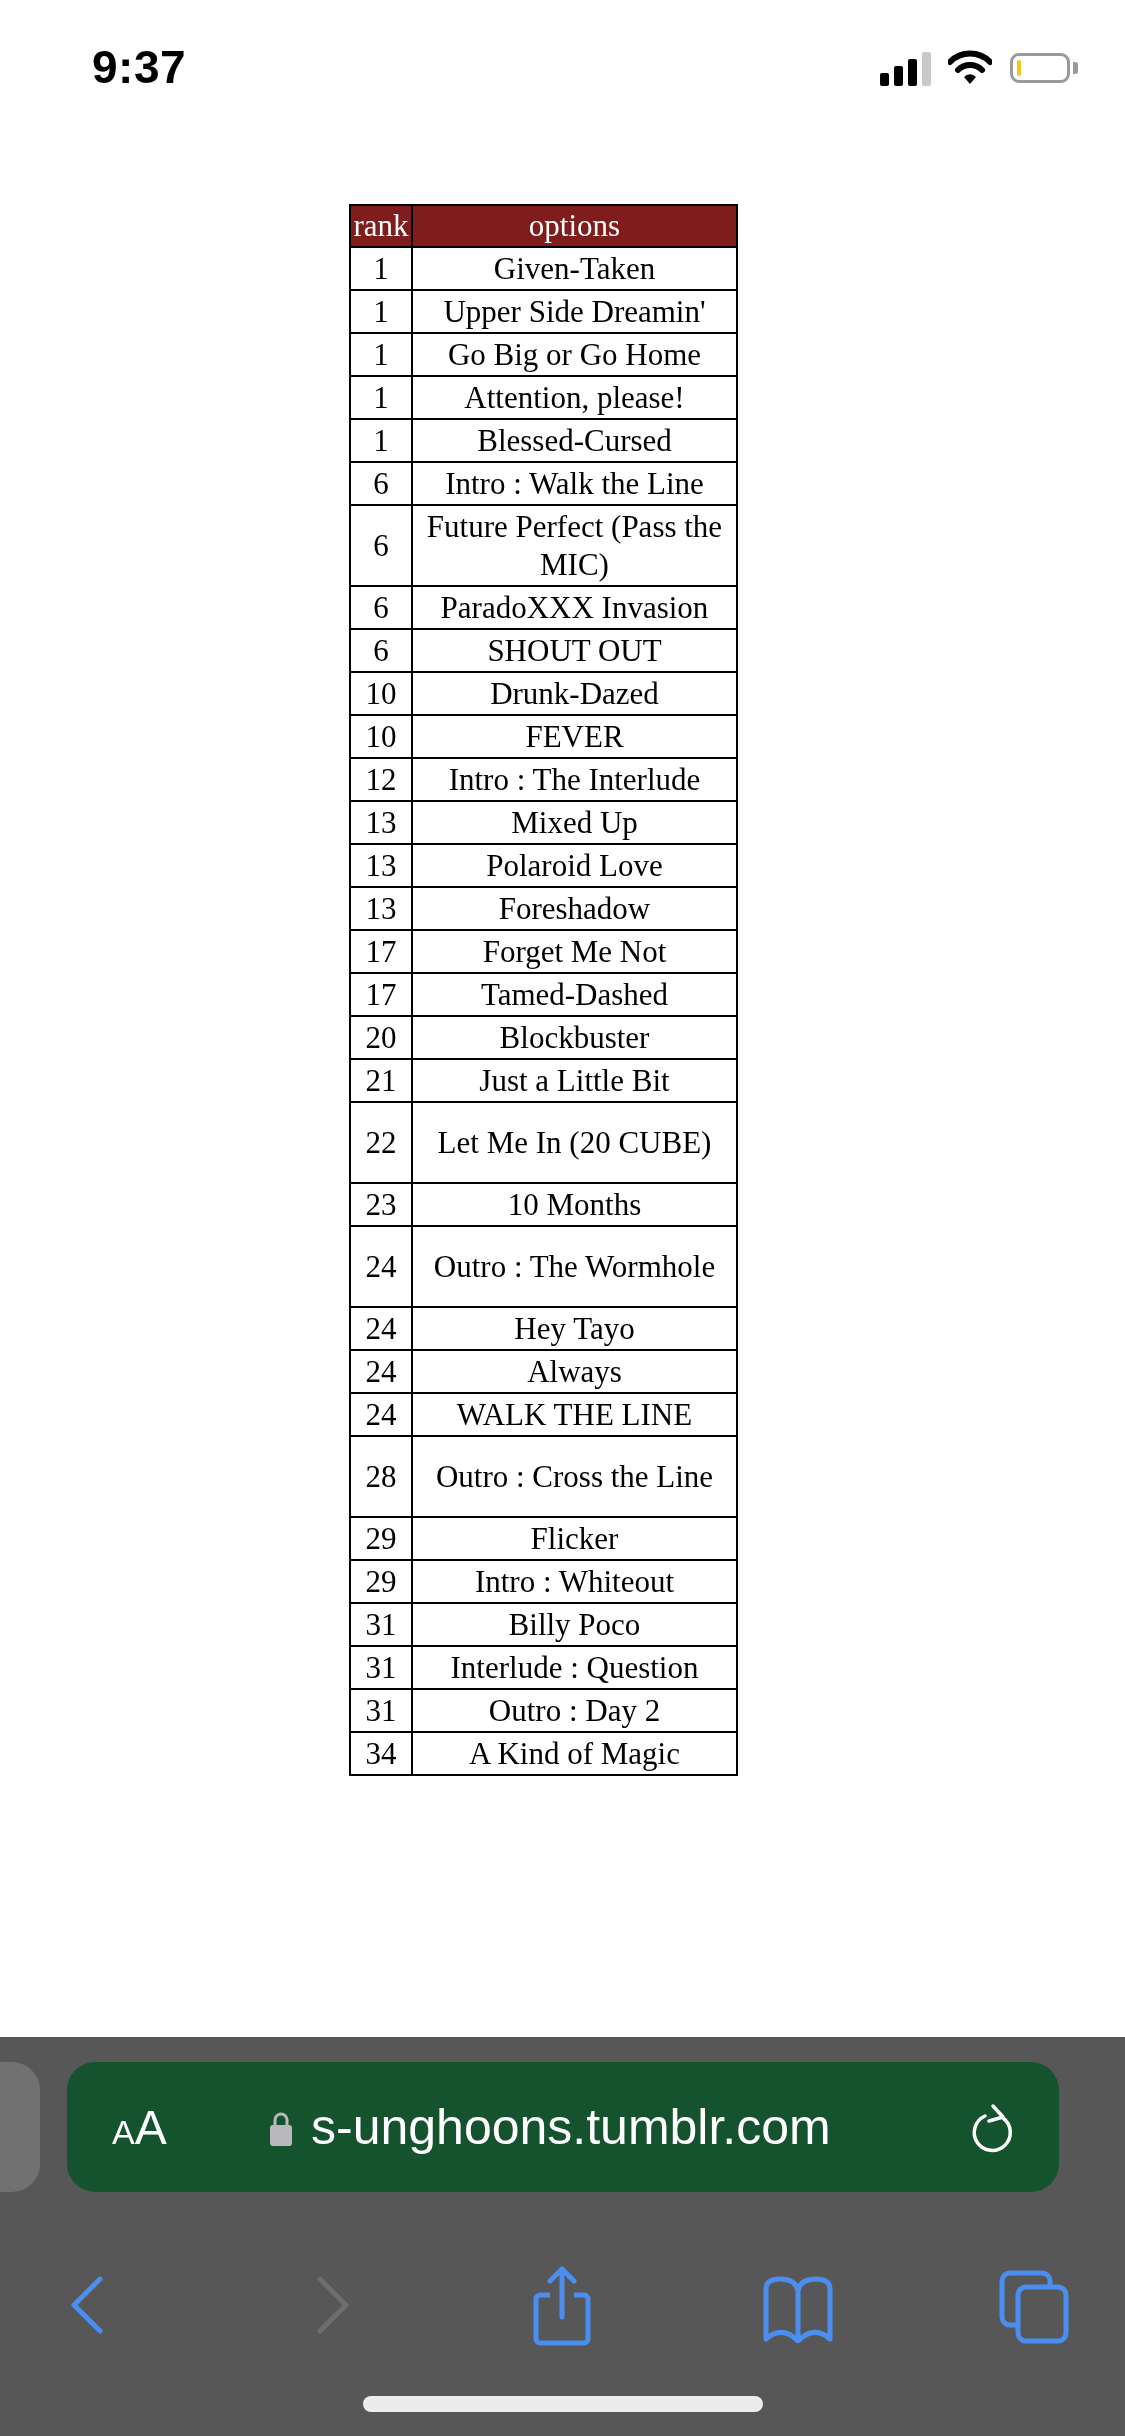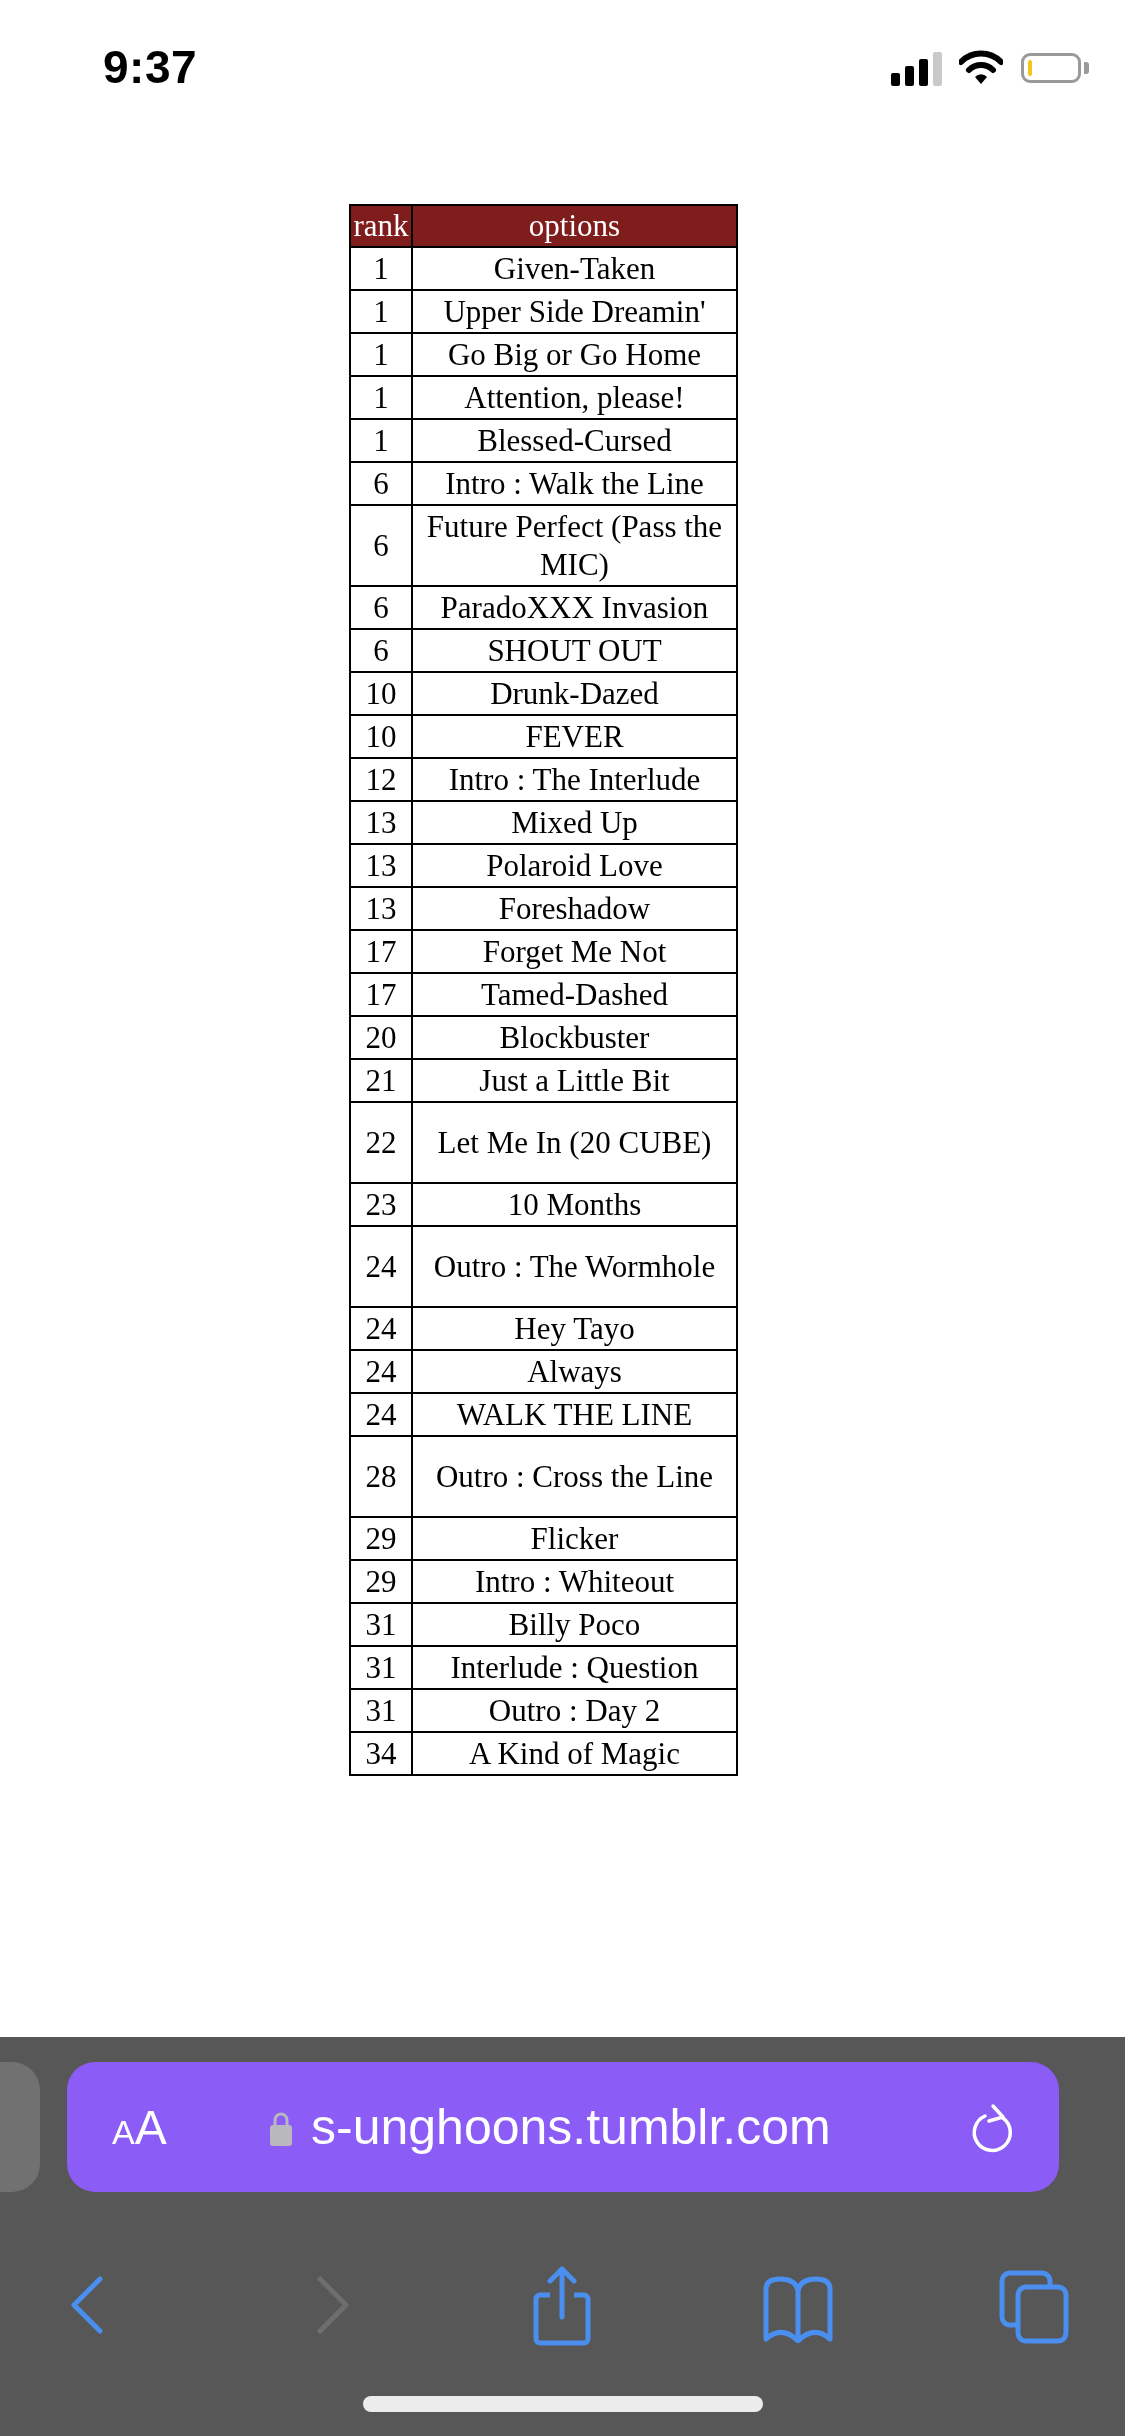--- a/index.html
+++ b/index.html
@@ -1,21 +1,21 @@
 <!DOCTYPE html>
 <html><head>
 <meta charset="utf-8">
 <style>
   html, body { margin: 0; padding: 0; }
   body {
     width: 1125px; height: 2436px; position: relative; overflow: hidden;
     background: #ffffff; font-family: "Liberation Sans", sans-serif;
   }
   
-  .status-bar { position: absolute; left: 11px; top: 0; width: 908px; height: 140px; }
+  .status-bar { position: absolute; left: 0; top: 0; width: 908px; height: 140px; }
   .status-time {
     position: absolute; left: 92px; top: 40px; font-size: 46px; font-weight: 600;
     color: #000; letter-spacing: 0.5px; font-family: "Liberation Sans", sans-serif;
   }
   .signal { position: absolute; left: 880px; top: 52px; width: 54px; height: 34px; }
   .signal span { position: absolute; bottom: 0; width: 9px; border-radius: 2px; background: #000; }
   .wifi { position: absolute; left: 948px; top: 50px; width: 44px; height: 36px; }
   .battery {
     position: absolute; left: 1010px; top: 53px; width: 60px; height: 30px;
     border: 3px solid #9a9a9a; border-radius: 9px; box-sizing: border-box;
@@ -46,21 +46,21 @@
   .safari-bar {
     position: absolute; left: 0; top: 2037px; width: 1125px; height: 399px;
     background: #575757;
   }
   .prev-tab-peek {
     position: absolute; left: -30px; top: 25px; width: 70px; height: 130px;
     background: #717171; border-radius: 28px;
   }
   .address-bar {
     position: absolute; left: 67px; top: 25px; width: 992px; height: 130px;
-    background: #8b5cf6; border-radius: 28px;
+    background: #14532d; border-radius: 28px;
   }
   .aa-button {
     position: absolute; left: 45px; top: 38px; color: #fff; font-size: 48px;
     font-family: "Liberation Sans", sans-serif;
   }
   .aa-button .small { font-size: 34px; }
   .lock-icon { position: absolute; left: 203px; top: 48px; width: 22px; height: 36px; }
   .url-text {
     position: absolute; left: 244px; top: 36px; color: #fff; font-size: 50px;
     font-family: "Liberation Sans", sans-serif;

